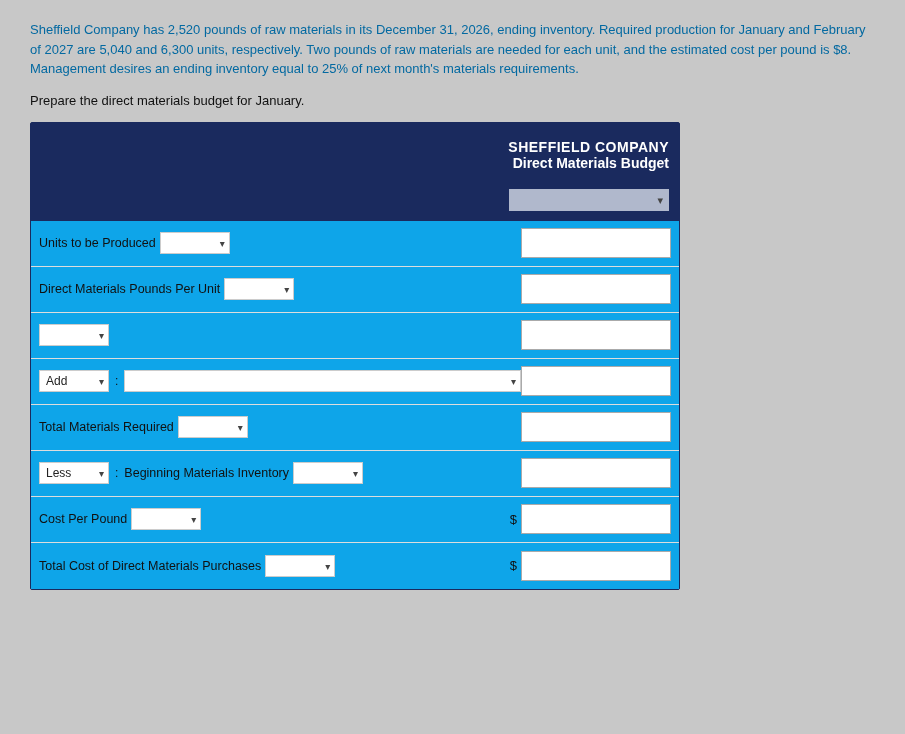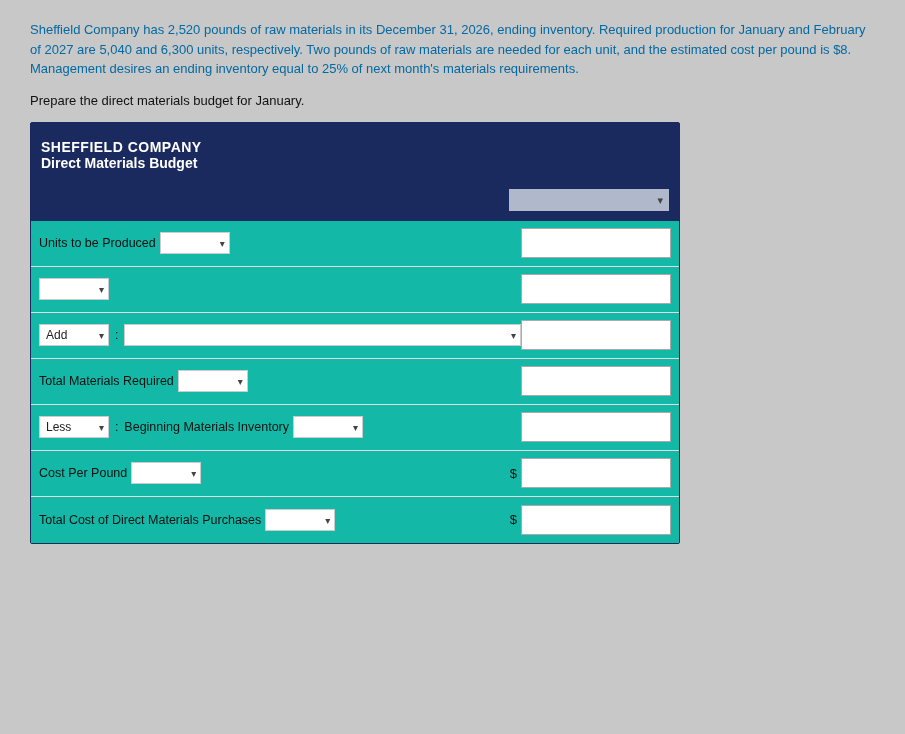--- a/index.html
+++ b/index.html
@@ -22,21 +22,21 @@
       margin-bottom: 14px;
     }
     .budget-card {
       background: #1a2a5e;
       border: 1px solid #1a2a5e;
       max-width: 650px;
       border-radius: 2px;
     }
     .card-header {
       background: #1a2a5e;
-      text-align: left;
+      text-align: right;
       padding: 16px 10px 12px;
       color: white;
     }
     .card-header .company-name {
       font-weight: bold;
       font-size: 14px;
       letter-spacing: 0.5px;
     }
     .card-header .budget-title {
       font-weight: bold;
@@ -75,21 +75,21 @@
       pointer-events: none;
       color: #444;
     }
     .rows-section {
       background: #f0f0f0;
     }
     .budget-row {
       display: flex;
       align-items: center;
       border-bottom: 1px solid #ddd;
-      background: #14b8a6;
+      background: #0ea5e9;
       min-height: 46px;
       padding: 4px 8px;
     }
     .budget-row:last-child {
       border-bottom: none;
     }
     .row-label-area {
       display: flex;
       align-items: center;
       flex: 1;
@@ -188,20 +188,35 @@
           </select>
         </div>
       </div>
       <div class="row-input-area">
         <div class="answer-box">
           <input type="text" style="">
         </div>
       </div>
     </div>
 
+    <div class="budget-row">
+      <div class="row-label-area">
+        <span class="row-label">Direct Materials Pounds Per Unit</span>
+        <div class="select-wrapper row-select-wrapper">
+          <select class="row-select">
+            <option value=""></option>
+          </select>
+        </div>
+      </div>
+      <div class="row-input-area">
+        <div class="answer-box">
+          <input type="text" style="">
+        </div>
+      </div>
+    </div>
 
     <div class="budget-row">
       <div class="row-label-area">
         <div class="select-wrapper row-select-wrapper">
           <select class="row-select">
             <option value=""></option>
           </select>
         </div>
       </div>
       <div class="row-input-area">

